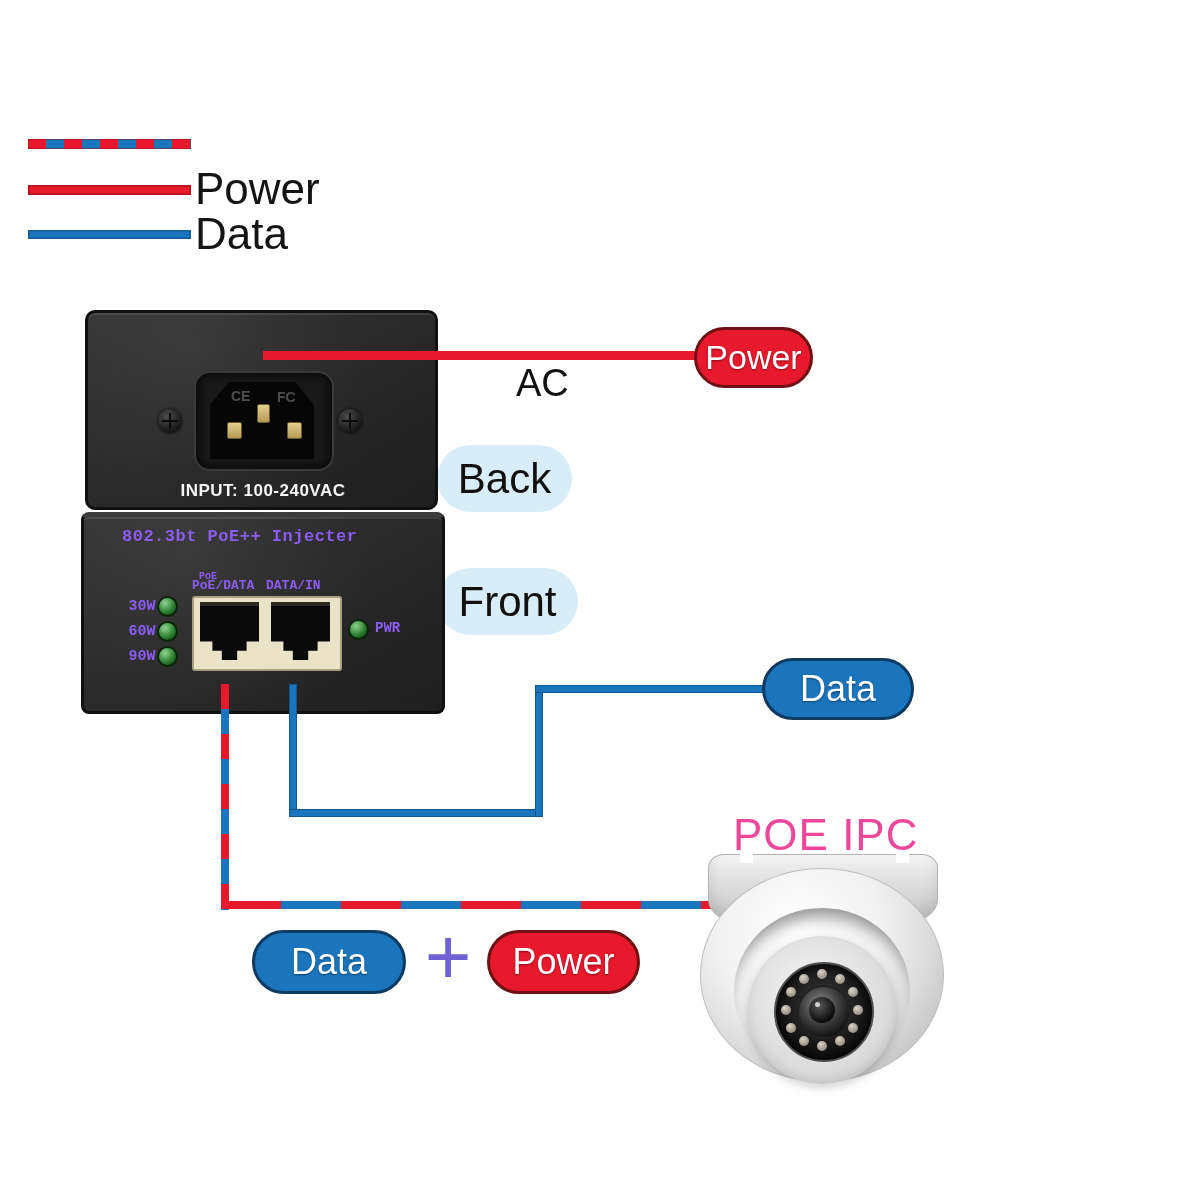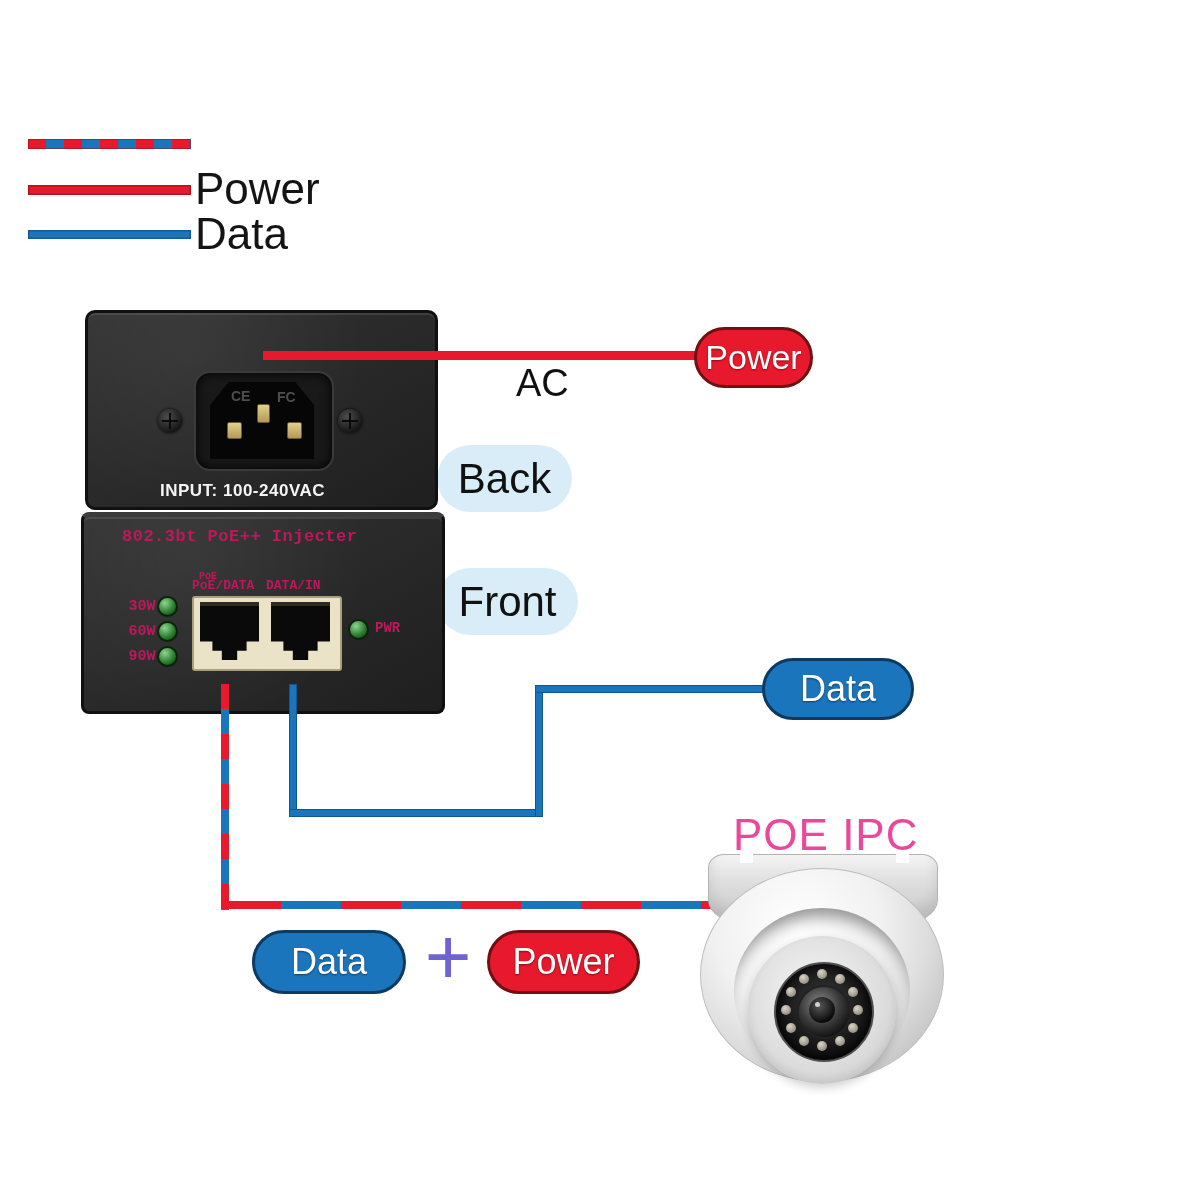--- a/index.html
+++ b/index.html
@@ -30,25 +30,25 @@
     border:2px solid #3a3a3a;box-shadow:inset 0 0 12px #000;z-index:3;}
   #ac-socket{left:210px;top:382px;width:104px;height:77px;background:#060606;
     clip-path:polygon(18% 0,82% 0,100% 30%,100% 100%,0 100%,0 30%);z-index:3;}
   .mark{position:absolute;font-size:14px;font-weight:bold;color:#4e4e4e;z-index:4;}
   .pin{position:absolute;background:linear-gradient(#e2d08f,#b59a55);border:1px solid #6d5b2a;
     border-radius:2px;z-index:4;}
   .screw{position:absolute;width:24px;height:24px;border-radius:50%;z-index:3;
     background:radial-gradient(circle at 38% 32%,#4c4c4c,#161616 72%);box-shadow:0 0 3px #000;}
   .screw::before{content:"";position:absolute;left:11px;top:4px;width:2px;height:16px;background:#0b0b0b;}
   .screw::after{content:"";position:absolute;left:4px;top:11px;width:16px;height:2px;background:#0b0b0b;}
-  #input-label{left:160px;top:481px;width:206px;text-align:left;font-size:17px;font-weight:bold;
+  #input-label{left:160px;top:481px;width:206px;text-align:center;font-size:17px;font-weight:bold;
     color:#f4f4f4;letter-spacing:.5px;z-index:3;}
 
   
-  .mono{font-family:"Liberation Mono","DejaVu Sans Mono",monospace;font-weight:bold;color:#be185d;}
+  .mono{font-family:"Liberation Mono","DejaVu Sans Mono",monospace;font-weight:bold;color:#8b5cf6;}
   #injector-title{left:122px;top:527px;font-size:17px;letter-spacing:.5px;z-index:3;}
   #poe-heading{left:190px;top:571px;font-size:10px;z-index:3;margin-left:9px;}
   .led-label{position:absolute;left:126px;width:32px;text-align:center;font-size:15px;z-index:3;}
   .led{position:absolute;width:17px;height:17px;border-radius:50%;z-index:3;
     background:radial-gradient(circle at 35% 30%,#8fd48f,#2f8132 55%,#123f12 92%);
     border:2px solid #0a240a;}
   #port-bezel{left:192px;top:596px;width:146px;height:71px;background:#eae3c8;
     border:2px solid #a89f7e;border-radius:3px;z-index:3;}
   .rj45{position:absolute;top:602px;width:59px;height:58px;background:#0a0a0a;z-index:4;
     clip-path:polygon(0 0,100% 0,100% 68%,79% 68%,79% 84%,63% 84%,63% 100%,37% 100%,37% 84%,21% 84%,21% 68%,0 68%);

